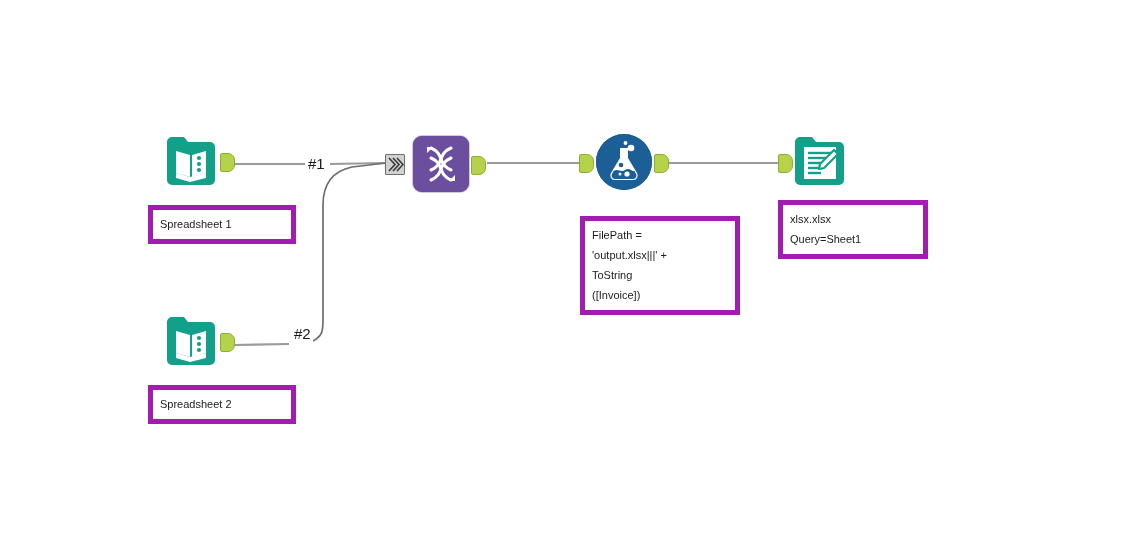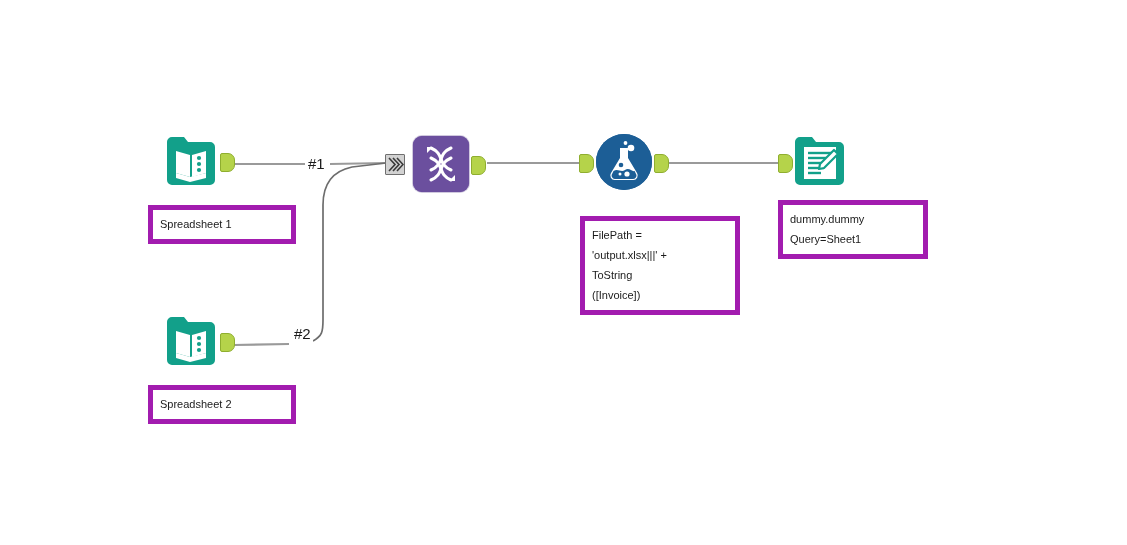--- a/index.html
+++ b/index.html
@@ -220,19 +220,19 @@
           <line x1="16" y1="20" x2="40" y2="20"></line>
           <line x1="16" y1="25" x2="40" y2="25"></line>
           <line x1="16" y1="30" x2="36" y2="30"></line>
           <line x1="16" y1="35" x2="32" y2="35"></line>
           <line x1="16" y1="40" x2="29" y2="40"></line>
         </g>
         <path d="M42 17 L46 21 L32 35 L27 36 L28 31 Z" fill="#ffffff" stroke="#12a08a" stroke-width="2.2" stroke-linejoin="round"></path>
       </svg>
     </div>
   </div>
-  <div class="label-box" style="left:778px; top:200px; width:126px;">dummy.dummy
+  <div class="label-box" style="left:778px; top:200px; width:126px;">xlsx.xlsx
 Query=Sheet1</div>
 
   <div class="wire-tag" style="left:306px; top:155px;">#1</div>
   <div class="wire-tag" style="left:292px; top:325px;">#2</div>
 
 </div>
 
 </body></html>

